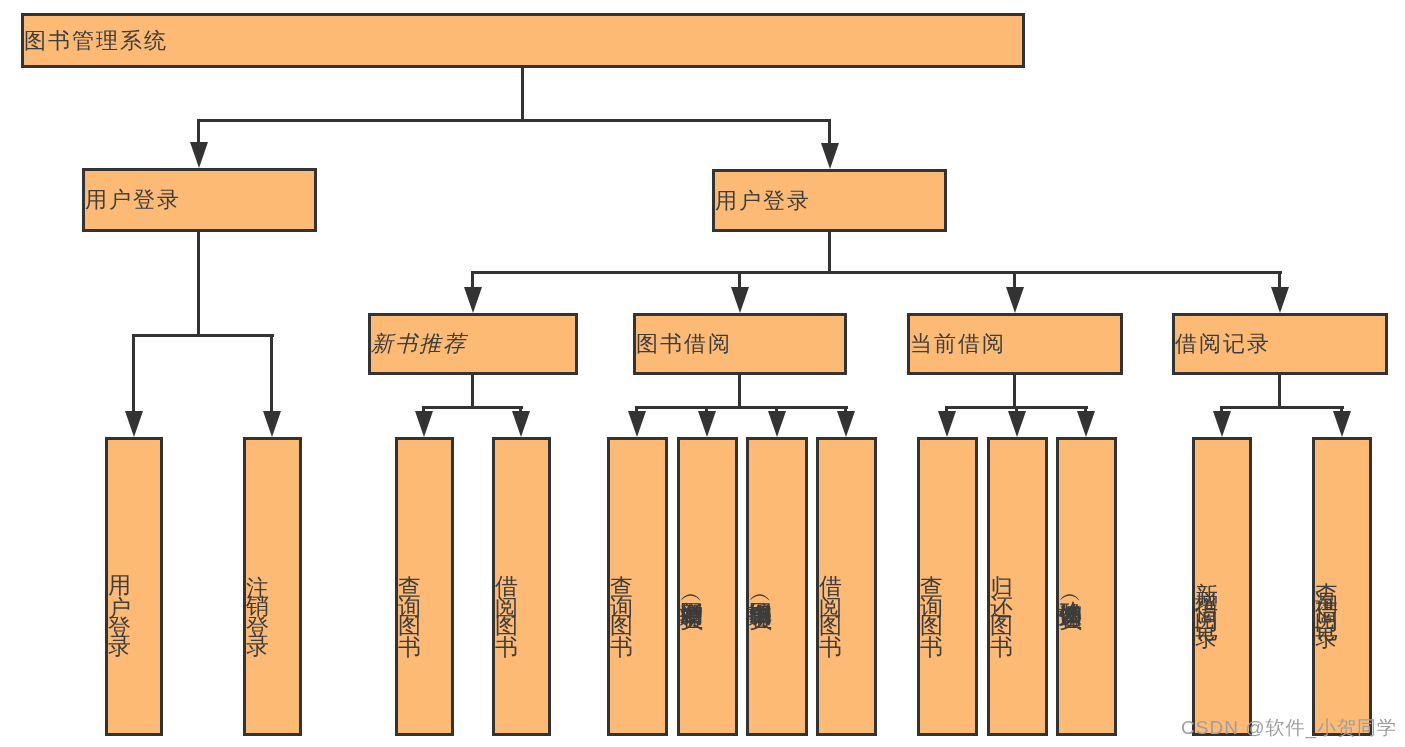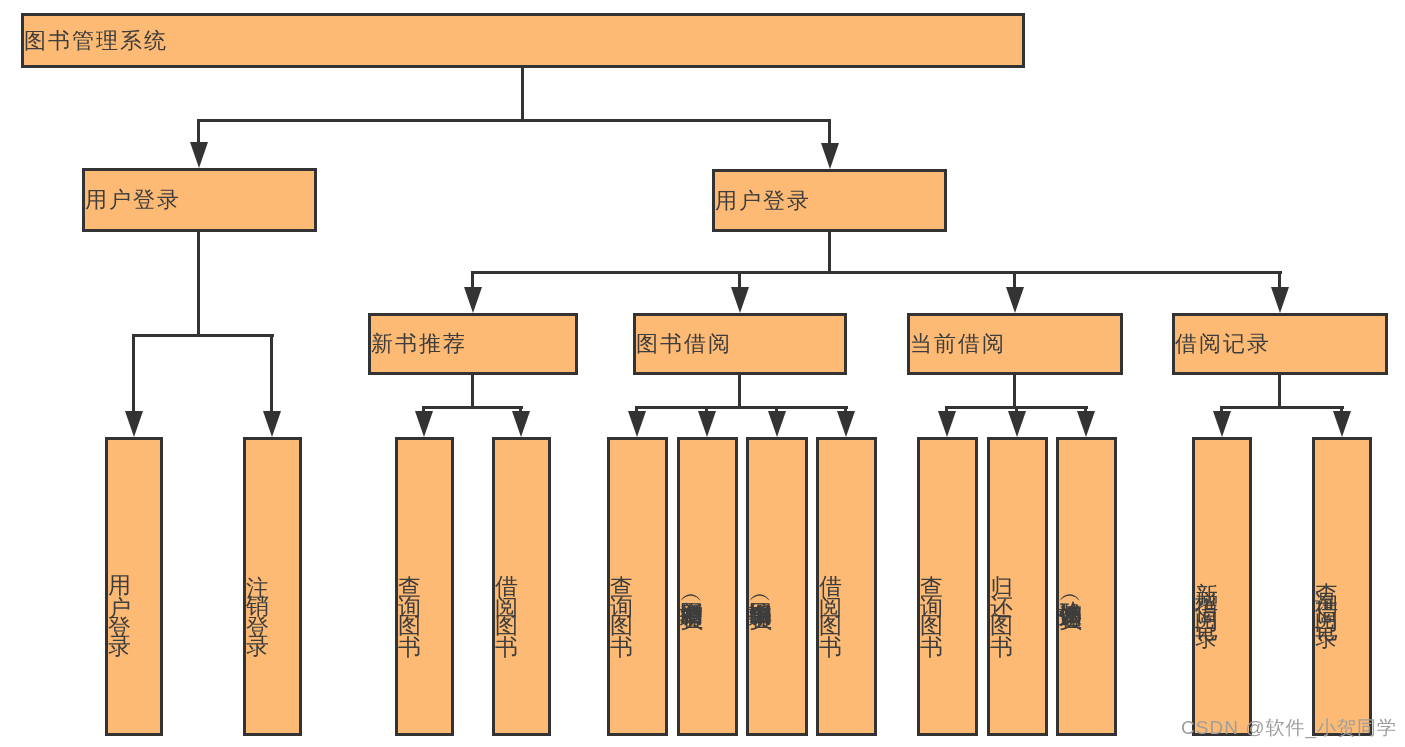--- a/index.html
+++ b/index.html
@@ -113,21 +113,21 @@
   <div class="arrow" style="left:125px;top:335px;height:102px;"></div>
   <div class="arrow" style="left:263px;top:335px;height:102px;"></div>
 
   <div class="vline" style="left:828px;top:232px;height:41px;"></div>
   <div class="hline" style="left:471px;top:271px;width:811px;"></div>
   <div class="arrow" style="left:464px;top:273px;height:40px;"></div>
   <div class="arrow" style="left:731px;top:273px;height:40px;"></div>
   <div class="arrow" style="left:1006px;top:273px;height:40px;"></div>
   <div class="arrow" style="left:1271px;top:273px;height:40px;"></div>
 
-  <div class="box" style="left:368px;top:313px;width:210px;height:62px;">
+  <div class="box" style="left:368px;top:313px;width:210px;height:62px;font-style:italic;">
     <span>新书推荐</span>
   </div>
   <div class="box" style="left:907px;top:313px;width:216px;height:62px;">
     <span>当前借阅</span>
   </div>
   <div class="box" style="left:633px;top:313px;width:214px;height:62px;">
     <span>图书借阅</span>
   </div>
   <div class="box" style="left:1172px;top:313px;width:216px;height:62px;">
     <span>借阅记录</span>

